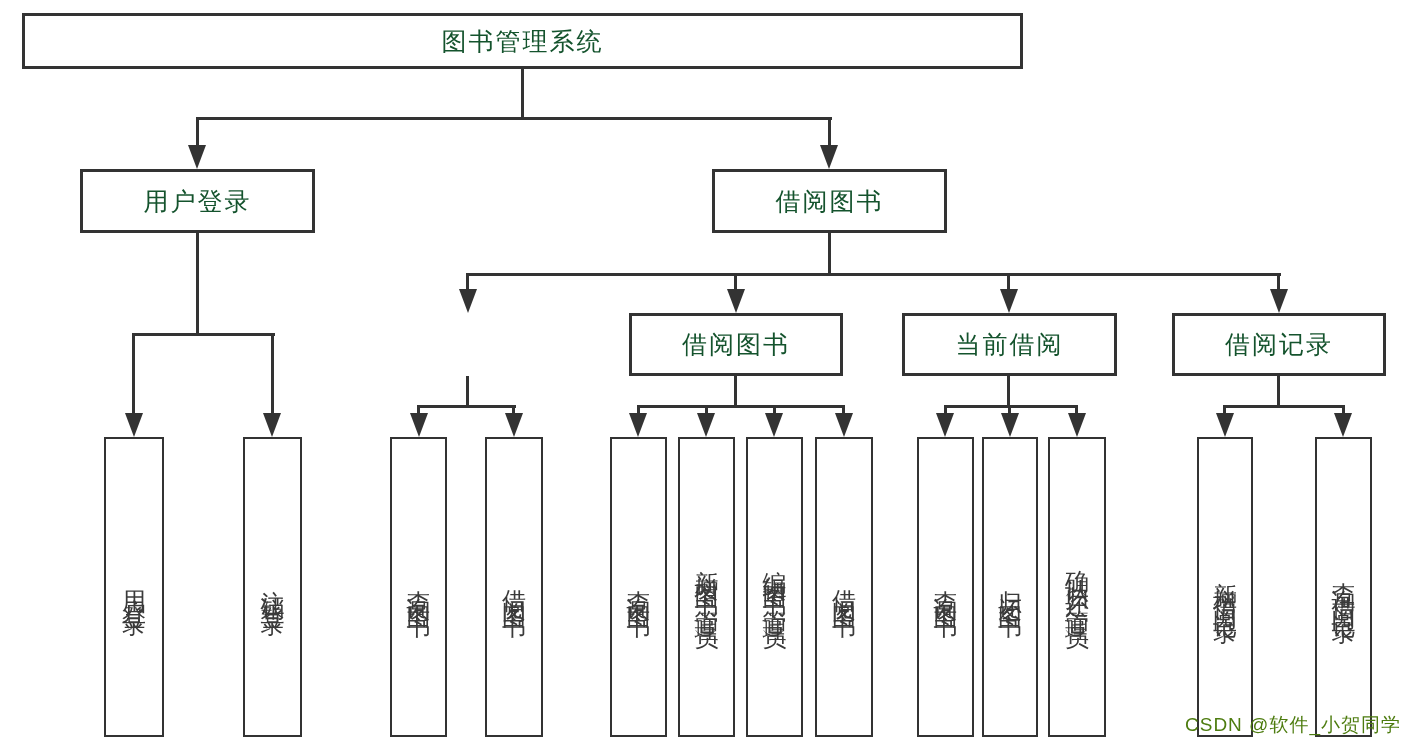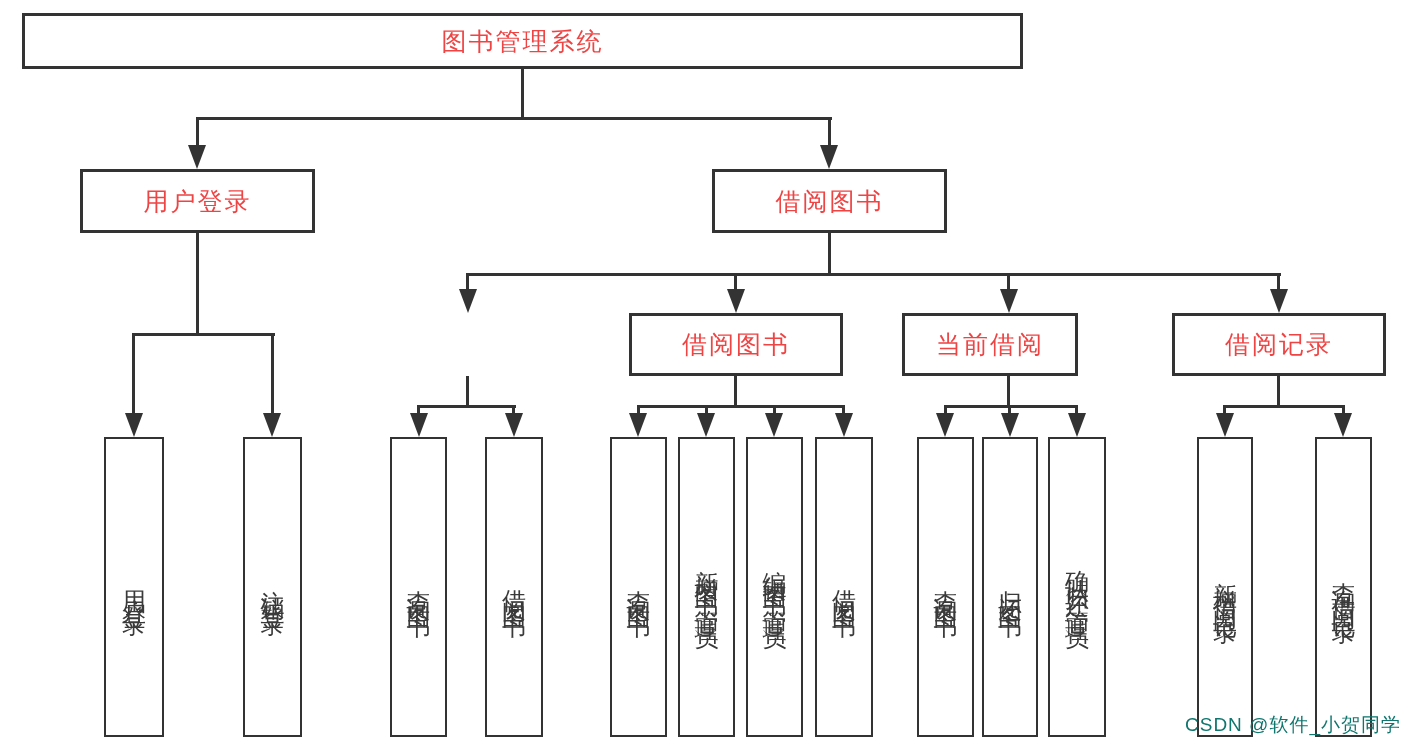--- a/index.html
+++ b/index.html
@@ -3,38 +3,38 @@
 <meta charset="utf-8">
 <style>
   html,body { margin:0; padding:0; background:#ffffff; }
   .stage {
     position:relative; width:1405px; height:747px; background:#ffffff;
     font-family:"Liberation Sans","DejaVu Sans",sans-serif; color:#333333; overflow:hidden;
   }
   .box {
     position:absolute; box-sizing:border-box; background:#ffffff;
     border:3px solid #333333; display:flex; align-items:center; justify-content:center;
-    font-size:25px; letter-spacing:2px; color:#ef4444; z-index:2; white-space:nowrap;
+    font-size:25px; letter-spacing:2px; color:#14532d; z-index:2; white-space:nowrap;
   }
   .vbox {
     position:absolute; box-sizing:border-box; background:#ffffff;
     border:2px solid #333333; display:flex; align-items:center; justify-content:center;
     font-size:24px; color:#3a3a3a; z-index:2;
   }
   .vbox .vtext { writing-mode:vertical-rl; letter-spacing:8px; line-height:1; }
   .vline { position:absolute; width:3px; background:#333333; z-index:1; }
   .hline { position:absolute; height:3px; background:#333333; z-index:1; }
   .arrow {
     position:absolute; width:0; height:0; z-index:1;
     border-left:9px solid transparent; border-right:9px solid transparent;
     border-top:24px solid #333333;
   }
   .watermark {
     position:absolute; left:1185px; top:712px; font-size:19px; letter-spacing:1px;
-    color:#0f766e; z-index:3; white-space:nowrap;
+    color:#4d7c0f; z-index:3; white-space:nowrap;
   }
 </style>
 </head>
 <body>
 
 <div class="stage">
 
   <div class="box" style="left:22px; top:13px; width:1001px; height:56px;">
     <span>图书管理系统</span>
   </div>
@@ -67,21 +67,21 @@
   <div class="vline" style="left:734px;  top:273px; height:20px;"></div>
   <div class="arrow" style="left:727px;  top:289px;"></div>
   <div class="vline" style="left:1007px; top:273px; height:20px;"></div>
   <div class="arrow" style="left:1000px; top:289px;"></div>
   <div class="vline" style="left:1277px; top:273px; height:20px;"></div>
   <div class="arrow" style="left:1270px; top:289px;"></div>
 
   <div class="box" style="left:629px; top:313px; width:214px; height:63px;">
     <span>借阅图书</span>
   </div>
-  <div class="box" style="left:902px; top:313px; width:176px; height:63px;">
+  <div class="box" style="left:902px; top:313px; width:215px; height:63px;">
     <span>当前借阅</span>
   </div>
   <div class="box" style="left:1172px; top:313px; width:214px; height:63px;">
     <span>借阅记录</span>
   </div>
 
   <div class="vline" style="left:466px; top:376px; height:29px;"></div>
   <div class="hline" style="left:417px; top:405px; width:99px;"></div>
   <div class="vline" style="left:417px; top:405px; height:12px;"></div>
   <div class="arrow" style="left:410px; top:413px;"></div>

